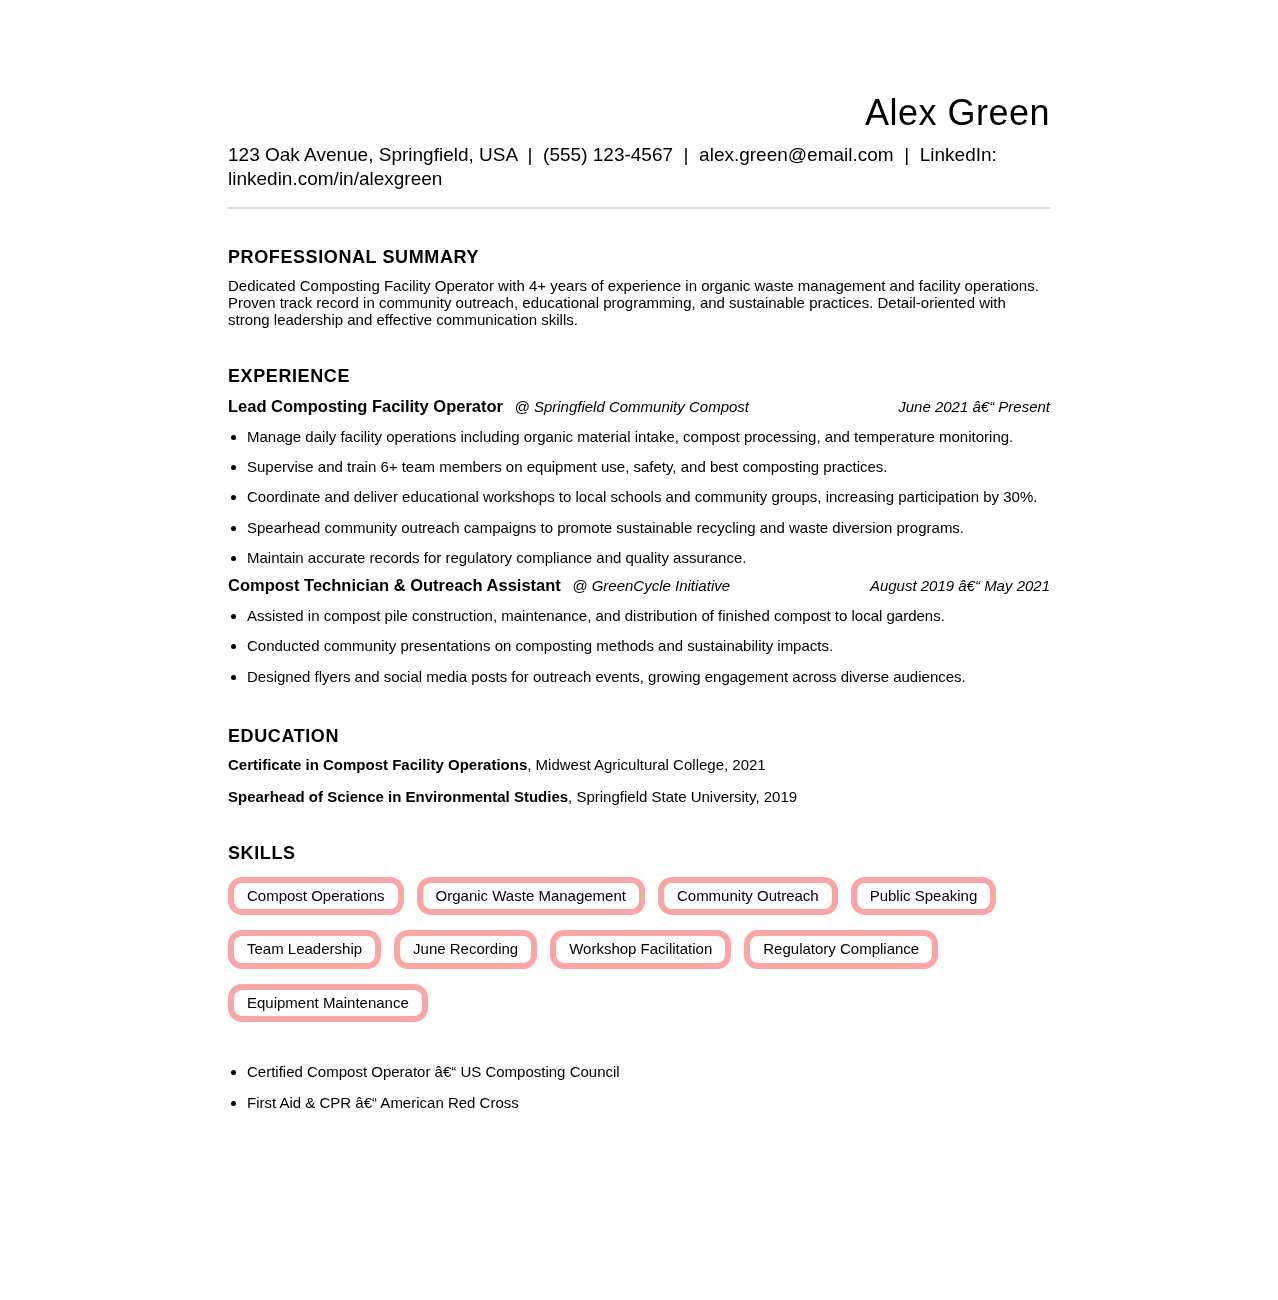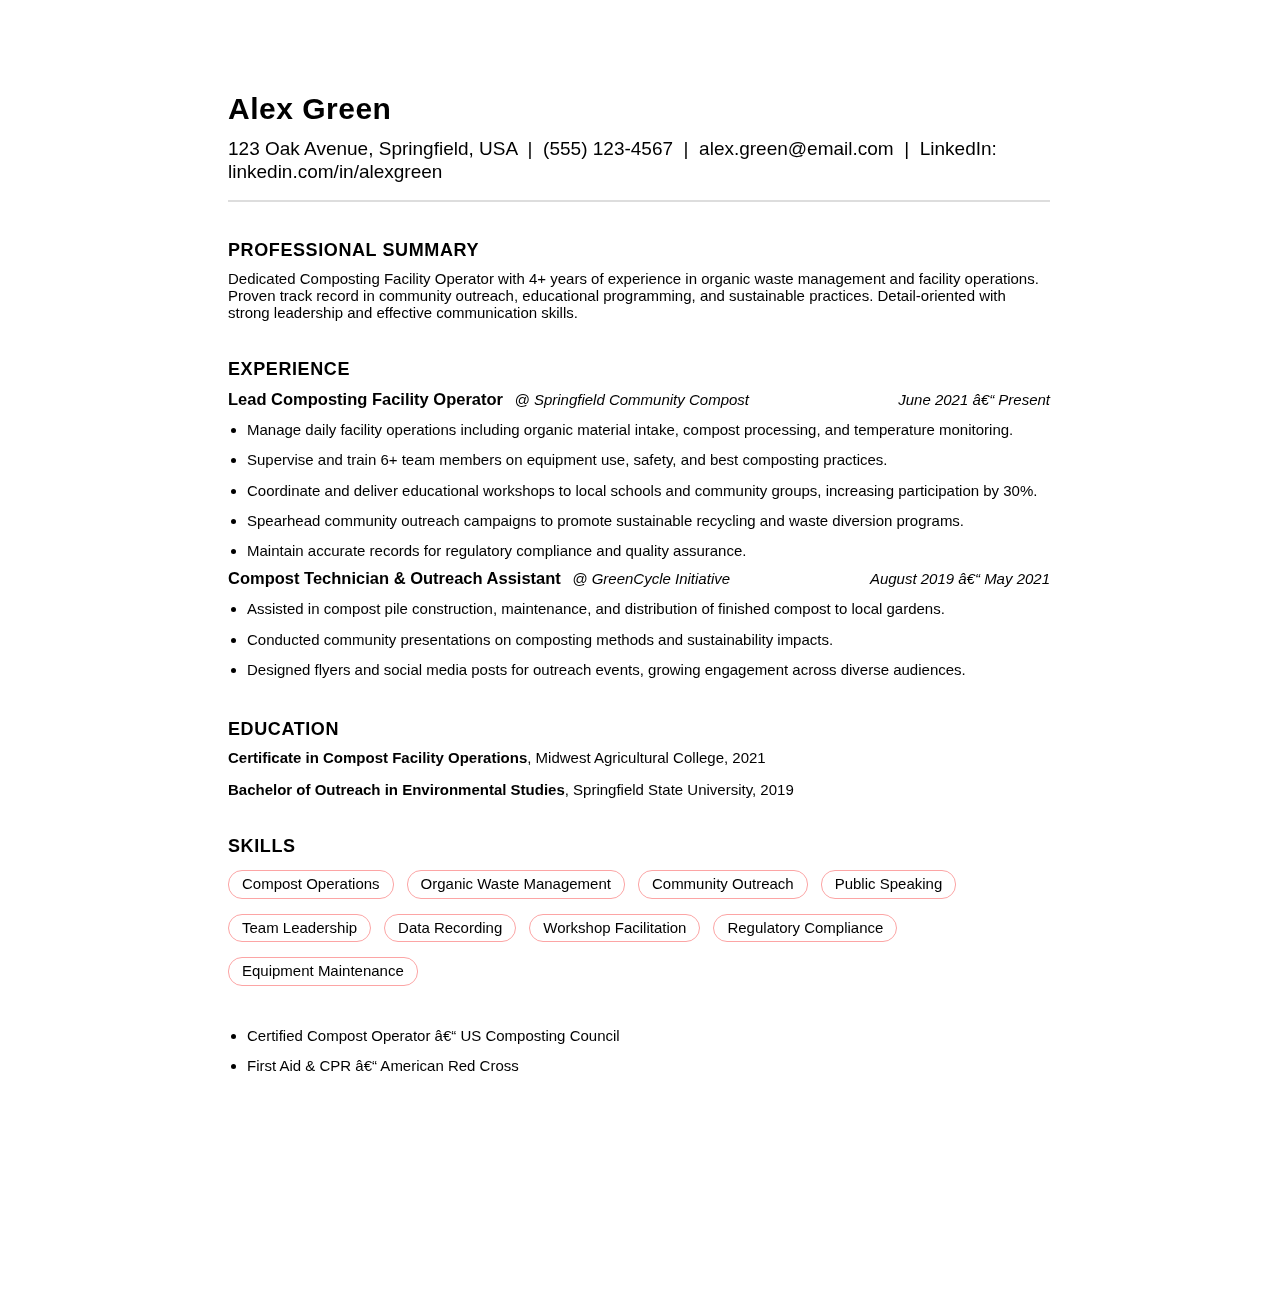--- a/index.html
+++ b/index.html
@@ -10,25 +10,26 @@
     font-family: "Liberation Sans", "DejaVu Sans", sans-serif;
   }
   .page {
     width: 822px;
     margin: 0 auto;
     padding: 92px 0 130px;
     min-height: 1300px;
     box-sizing: border-box;
   }
   h1.name {
-    font-size: 30px;
-    font-weight: 700;
+    font-size: 36px;
+    font-weight: 400;
     letter-spacing: 0.5px;
     line-height: 1.15;
     margin: 0 0 10px 0;
+    text-align: right;
   }
   p.contact {
     font-size: 19px;
     line-height: 1.25;
     margin: 0;
     white-space: pre-wrap;
   }
   hr.divider {
     border: 0;
     border-top: 2px solid #dddddd;
@@ -93,21 +94,21 @@
     font-weight: 700;
   }
   .skills-list {
     display: flex;
     flex-wrap: wrap;
     gap: 15px 13px;
     margin: 13px 0 0 0;
   }
   .skill-pill {
     display: inline-block;
-    border: 1px solid #fca5a5;
+    border: 6px solid #fca5a5;
     border-radius: 14px;
     padding: 3px 13px 4px;
     font-size: 15px;
     line-height: 1.3;
     background: #ffffff;
   }
 </style>
 </head>
 <body>
 
@@ -157,32 +158,32 @@
         <li>Assisted in compost pile construction, maintenance, and distribution of finished compost to local gardens.</li>
         <li>Conducted community presentations on composting methods and sustainability impacts.</li>
         <li>Designed flyers and social media posts for outreach events, growing engagement across diverse audiences.</li>
       </ul>
     </div>
   </section>
 
   <section>
     <h2 class="section-title">EDUCATION</h2>
     <p class="edu-entry"><span class="edu-degree">Certificate in Compost Facility Operations</span><span>, Midwest Agricultural College, 2021</span></p>
-    <p class="edu-entry"><span class="edu-degree">Bachelor of Outreach in Environmental Studies</span><span>, Springfield State University, 2019</span></p>
+    <p class="edu-entry"><span class="edu-degree">Spearhead of Science in Environmental Studies</span><span>, Springfield State University, 2019</span></p>
   </section>
 
   <section>
     <h2 class="section-title">SKILLS</h2>
     <div class="skills-list">
       <span class="skill-pill">Compost Operations</span>
       <span class="skill-pill">Organic Waste Management</span>
       <span class="skill-pill">Community Outreach</span>
       <span class="skill-pill">Public Speaking</span>
       <span class="skill-pill">Team Leadership</span>
-      <span class="skill-pill">Data Recording</span>
+      <span class="skill-pill">June Recording</span>
       <span class="skill-pill">Workshop Facilitation</span>
       <span class="skill-pill">Regulatory Compliance</span>
       <span class="skill-pill">Equipment Maintenance</span>
     </div>
   </section>
 
   <section>
     <ul class="bullet-list">
       <li>Certified Compost Operator â€“ US Composting Council</li>
       <li>First Aid &amp; CPR â€“ American Red Cross</li>

